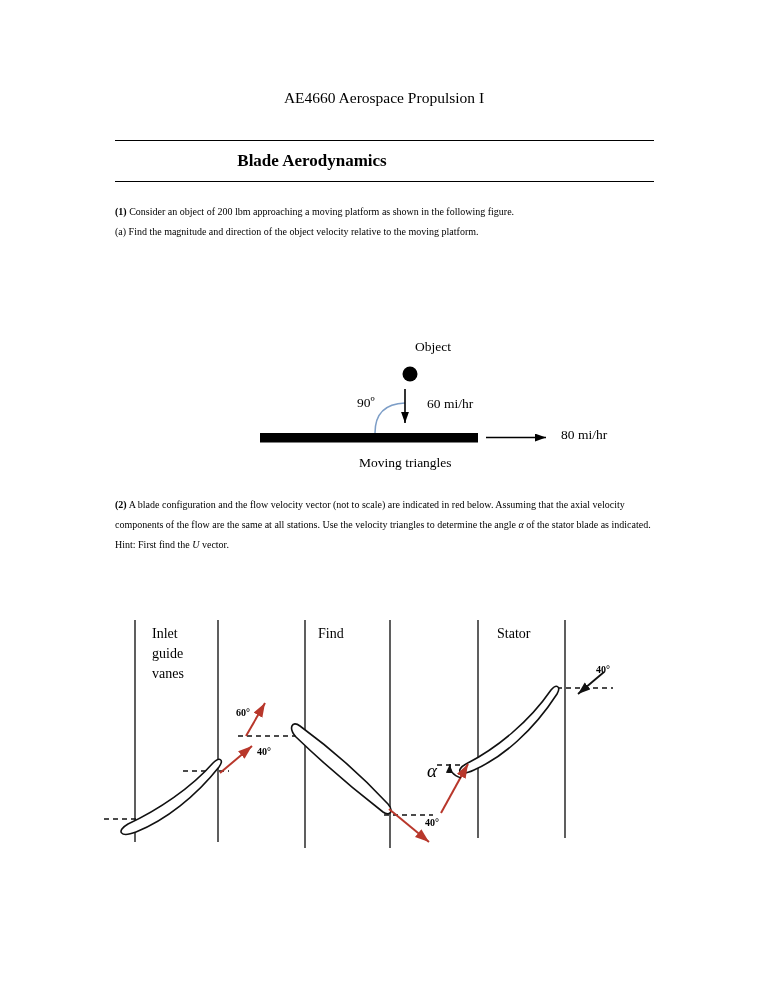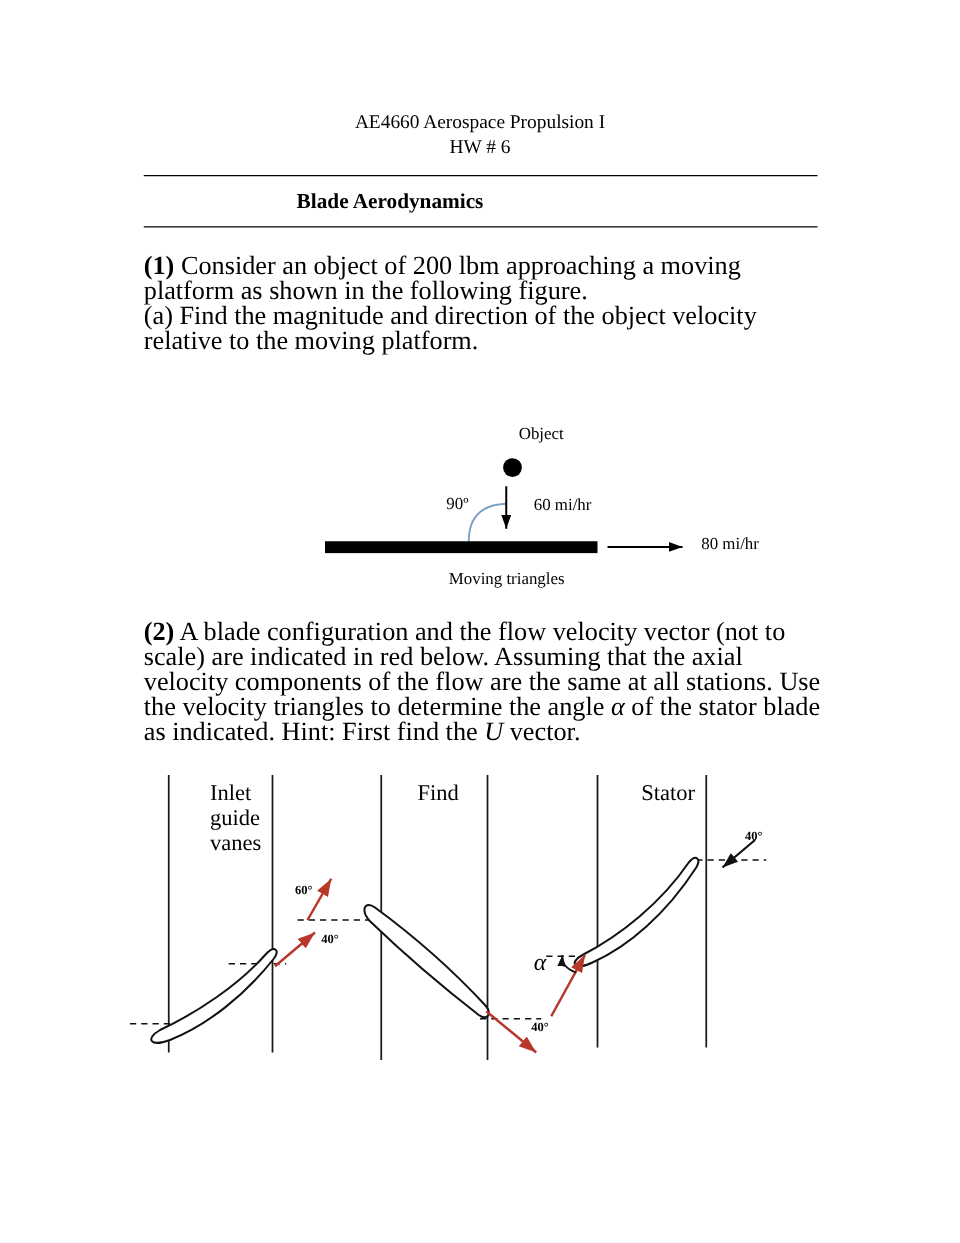--- a/index.html
+++ b/index.html
@@ -29,41 +29,40 @@
   .section-title {
     position: absolute;
     top: 151px; left: 0; width: 624px;
     text-align: center;
     font-weight: bold;
     font-size: 17px;
   }
   .para {
     position: absolute;
     left: 115px; width: 546px;
-    font-size: 21px;
+    font-size: 10px;
     line-height: 20px;
   }
   .para p { margin: 0; }
   .fig1 { position: absolute; top: 338px; left: 0; width: 608px; height: 150px; }
   .fig2 { position: absolute; top: 612px; left: 0; width: 768px; height: 260px; }
   .fig-label { position: absolute; font-size: 13.5px; white-space: nowrap; }
-  .col-label { position: absolute; font-size: 18px; line-height: 20px; margin-left: 16px; }
+  .col-label { position: absolute; font-size: 14px; line-height: 20px; }
   .angle-label { position: absolute; font-size: 10px; font-weight: 600; white-space: nowrap; }
   .alpha-label { position: absolute; font-size: 19px; font-style: italic; }
   svg { position: absolute; left: 0; top: 0; }
   i.math { font-style: italic; }
 </style>
 </head>
 <body>
 
 <div class="page">
 
   <div class="header">
     <div>AE4660 Aerospace Propulsion I</div>
-    <div>HW # 6</div>
   </div>
 
   <div class="rule rule1"></div>
   <div class="section-title">Blade Aerodynamics</div>
   <div class="rule rule2"></div>
 
   <div class="para" style="top:202px">
     <p><b>(1)</b> <span>Consider an object of 200 lbm approaching a moving platform as shown in the following figure.</span></p>
     <p>(a) Find the magnitude and direction of the object velocity relative to the moving platform.</p>
   </div>

